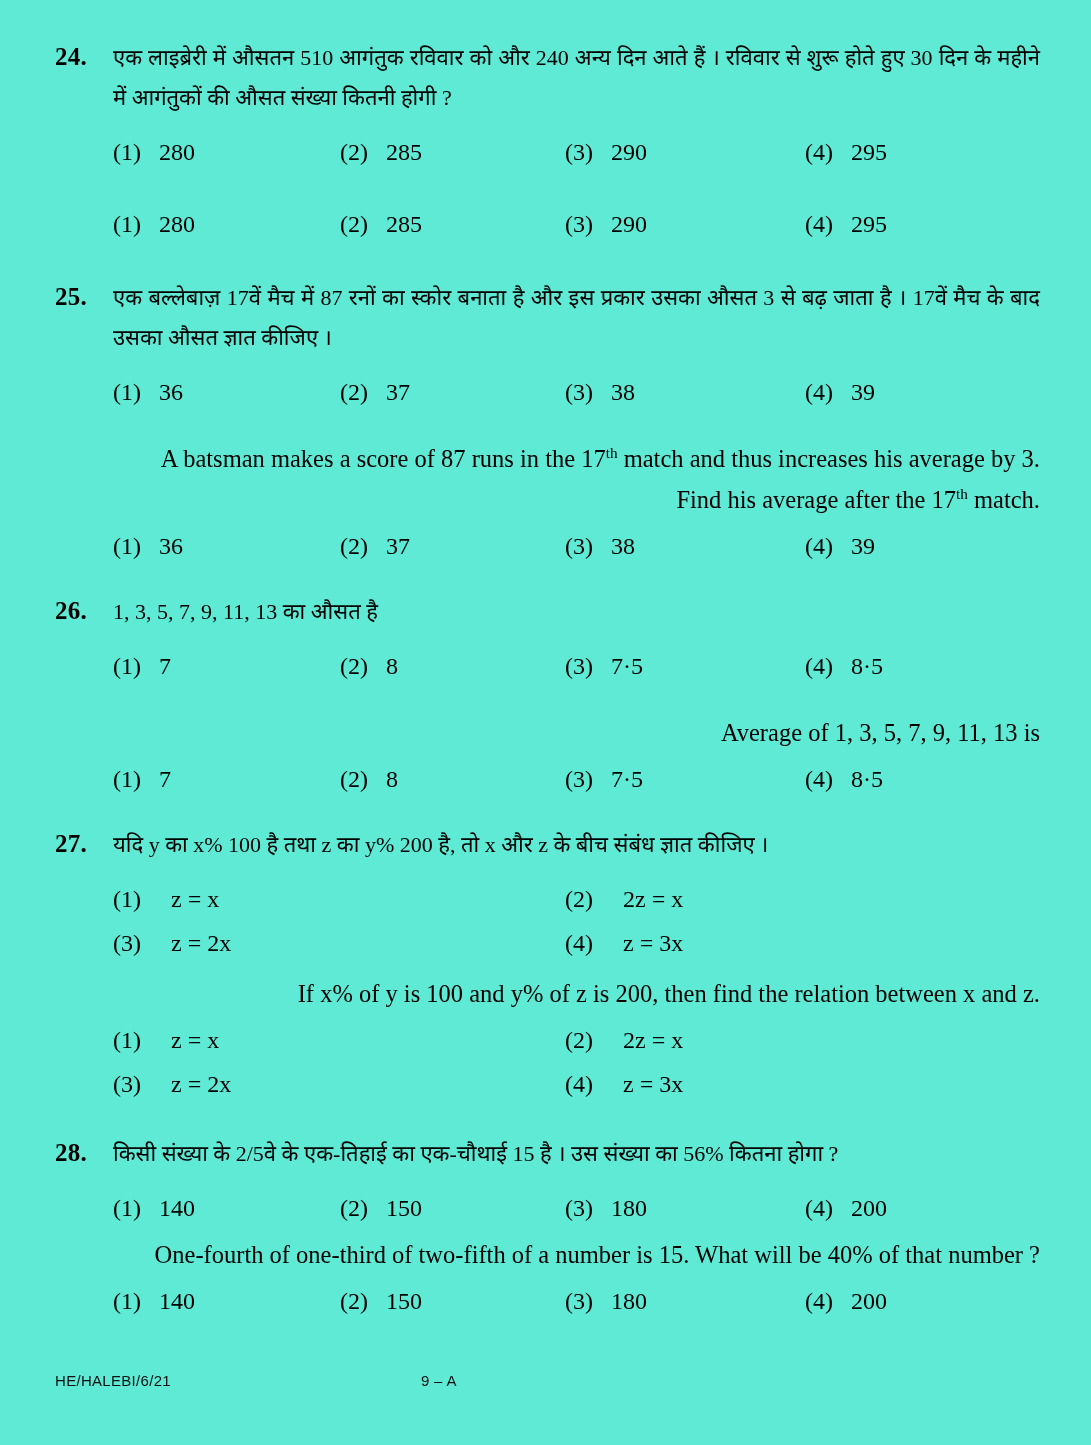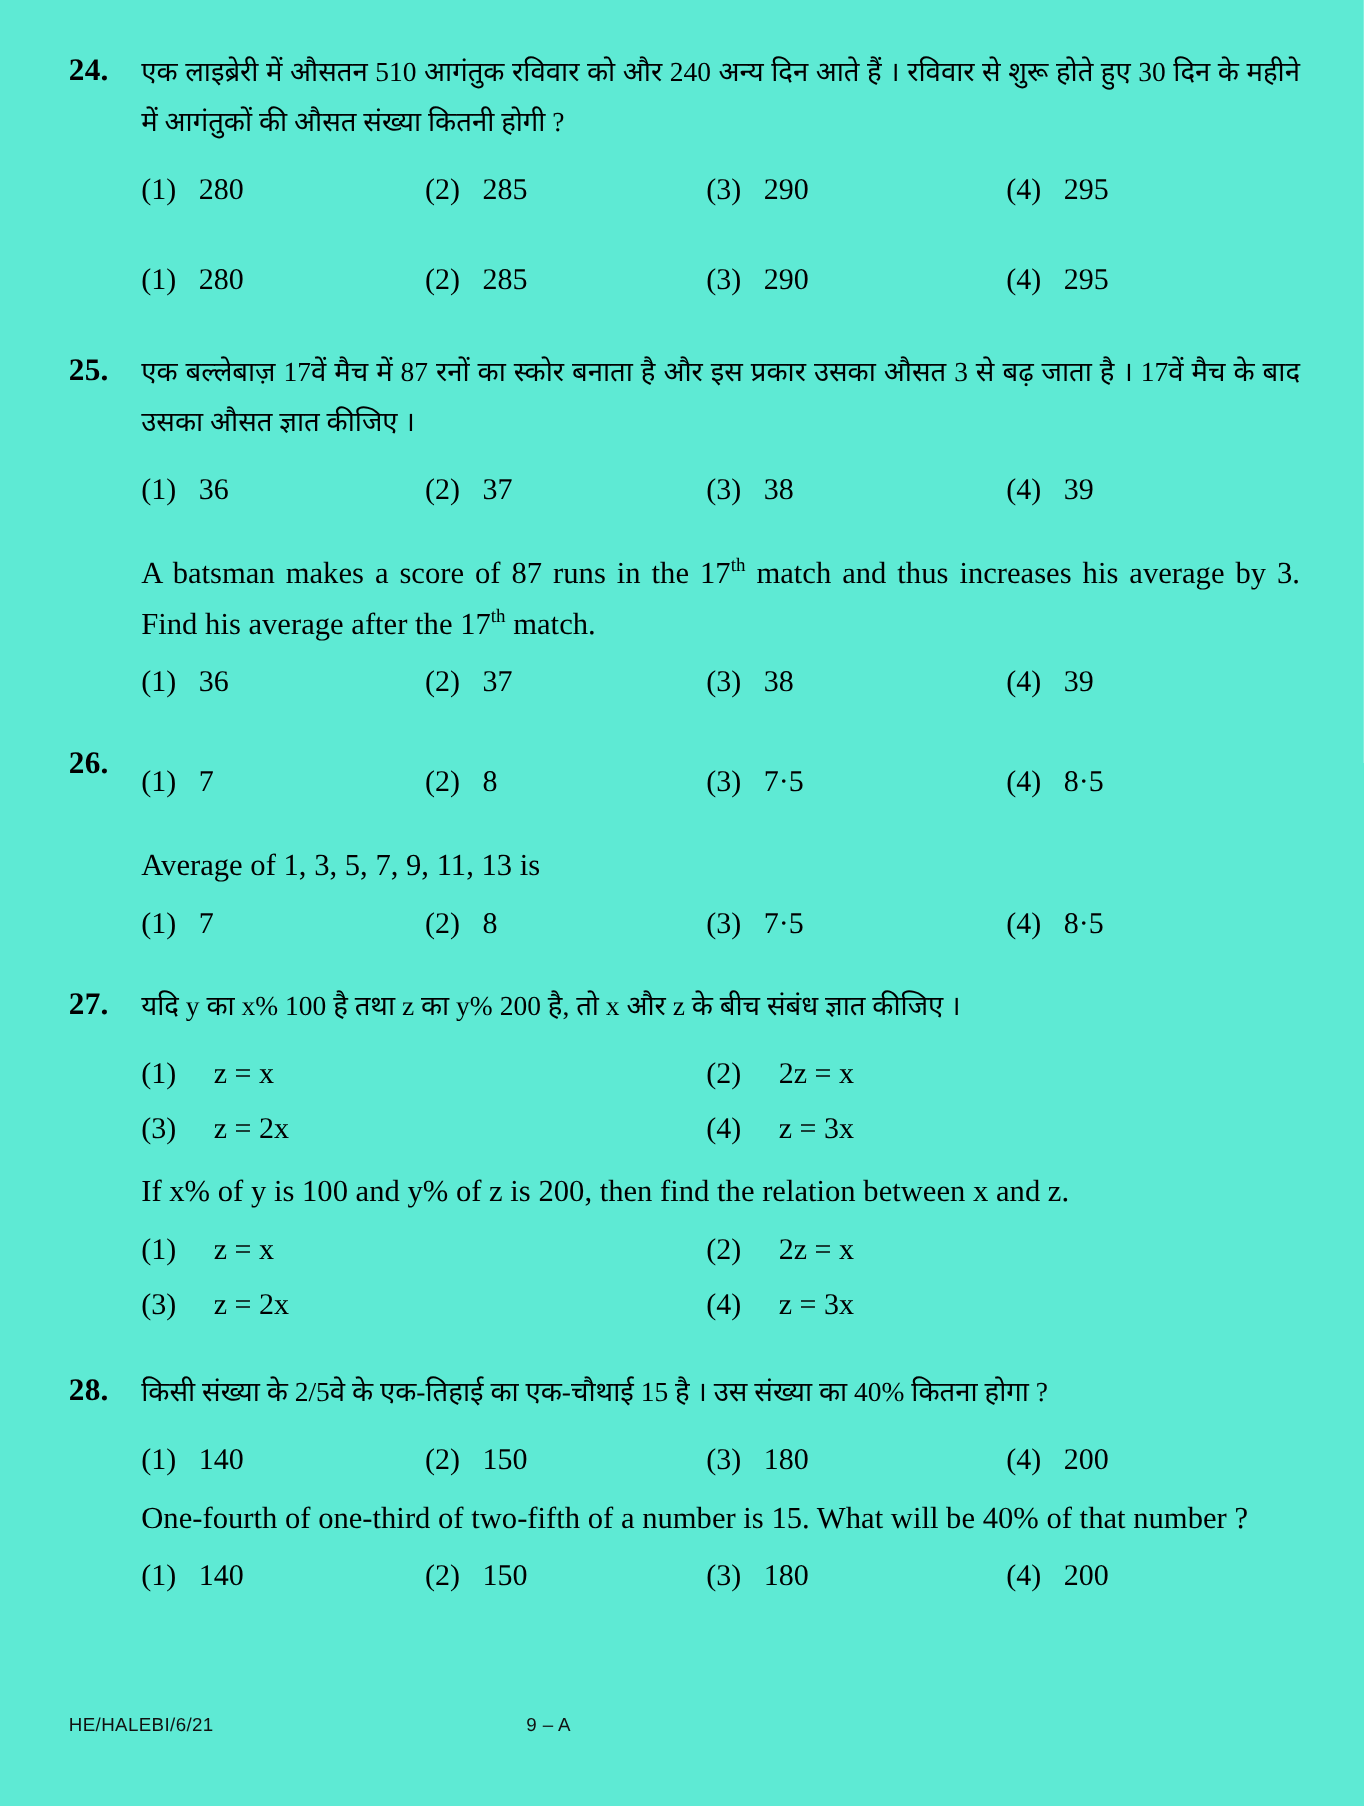--- a/index.html
+++ b/index.html
@@ -61,20 +61,21 @@
     font-family: "Liberation Serif", "DejaVu Sans", sans-serif;
     font-size: 22px;
     line-height: 40px;
   }
   .stem.nojust {
     text-align: left;
   }
   .stem.eng {
     font-size: 24.5px;
     line-height: 41px;
+    text-align: right;
   }
   .stem sup {
     font-size: 0.62em;
     vertical-align: super;
     line-height: 0;
   }
 
   
   .opts {
     position: relative;
@@ -186,20 +187,21 @@
           <div class="opt c4"><span class="mark">(4)</span><span class="val">39</span></div>
         </div>
       </div>
     </div>
 
     <div class="gap-md"></div>
 
     <div class="q-block">
       <div class="q-num">26.</div>
       <div class="q-body">
+        <div class="stem hindi nojust">1, 3, 5, 7, 9, 11, 13 का औसत है</div>
         <div class="gap-sm"></div>
         <div class="opts">
           <div class="opt c1"><span class="mark">(1)</span><span class="val">7</span></div>
           <div class="opt c2"><span class="mark">(2)</span><span class="val">8</span></div>
           <div class="opt c3"><span class="mark">(3)</span><span class="val">7·5</span></div>
           <div class="opt c4"><span class="mark">(4)</span><span class="val">8·5</span></div>
         </div>
         <div class="gap-md"></div>
         <div class="stem eng nojust">Average of  1, 3, 5, 7, 9, 11, 13  is</div>
         <div class="gap-xs"></div>
@@ -239,21 +241,21 @@
           <div class="opt h2"><span class="mark">(4)</span><span class="val">z = 3x</span></div>
         </div>
       </div>
     </div>
 
     <div class="gap-md"></div>
 
     <div class="q-block">
       <div class="q-num">28.</div>
       <div class="q-body">
-        <div class="stem hindi nojust">किसी संख्या के 2/5वे के एक-तिहाई का एक-चौथाई 15 है । उस संख्या का 40% कितना होगा ?</div>
+        <div class="stem hindi nojust">किसी संख्या के 2/5वे के एक-तिहाई का एक-चौथाई 15 है । उस संख्या का 56% कितना होगा ?</div>
         <div class="gap-sm"></div>
         <div class="opts">
           <div class="opt c1"><span class="mark">(1)</span><span class="val">140</span></div>
           <div class="opt c2"><span class="mark">(2)</span><span class="val">150</span></div>
           <div class="opt c3"><span class="mark">(3)</span><span class="val">180</span></div>
           <div class="opt c4"><span class="mark">(4)</span><span class="val">200</span></div>
         </div>
         <div class="gap-xs"></div>
         <div class="stem eng">One-fourth of one-third of two-fifth of a number is 15. What will be 40% of that number ?</div>
         <div class="gap-xs"></div>

